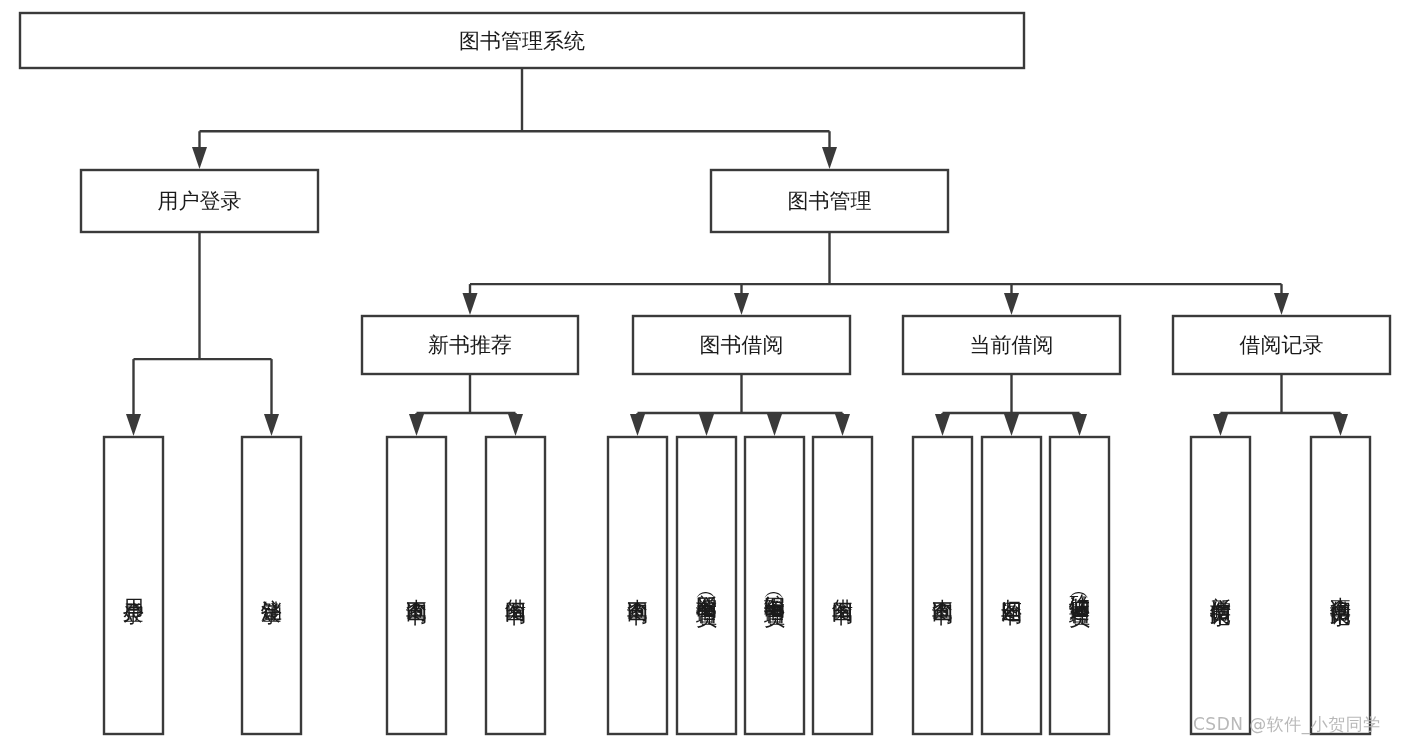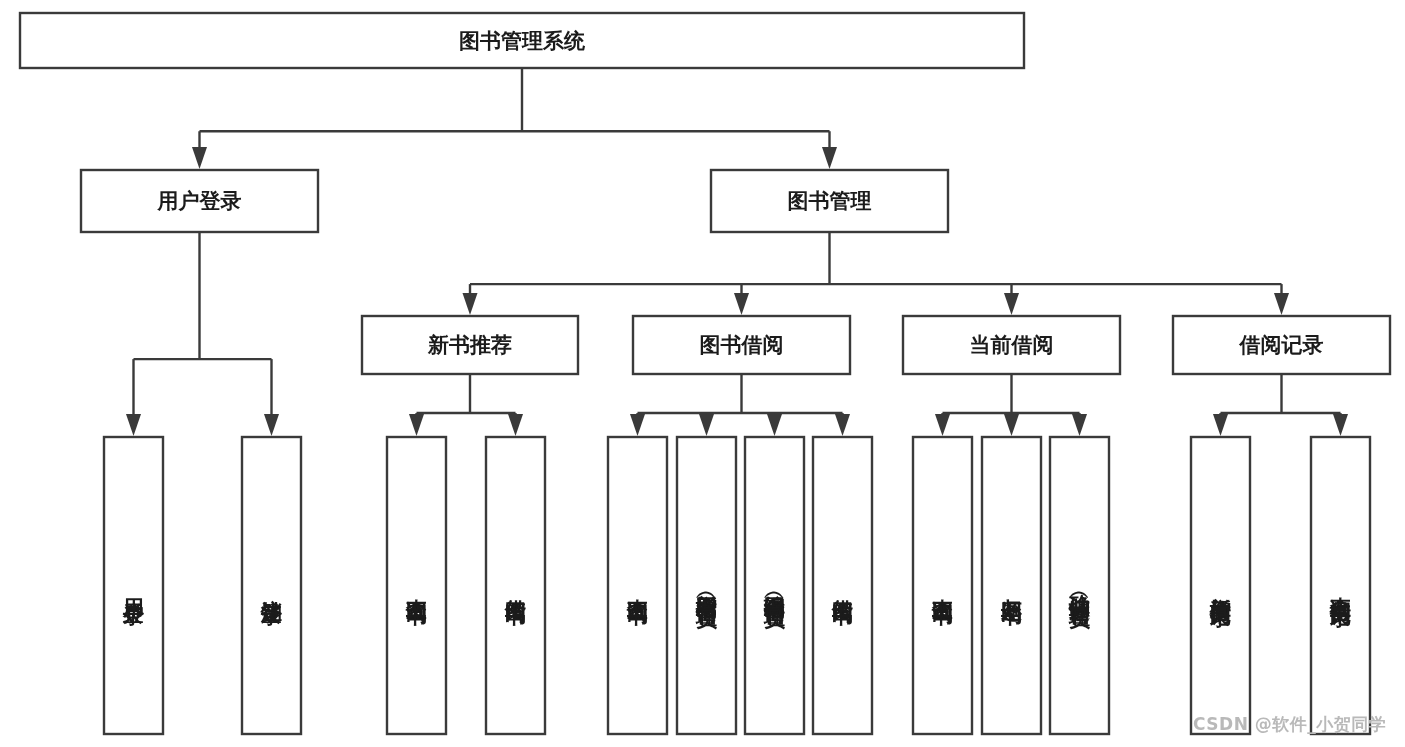--- a/index.html
+++ b/index.html
@@ -13,21 +13,20 @@
     height: 747px;
     overflow: hidden;
     font-family: "DejaVu Sans", "Liberation Sans", sans-serif;
     position: relative;
   }
   #diagram-root {
     position: relative;
     width: 1405px;
     height: 747px;
     background: #ffffff;
-    font-weight: bold;
   }
   svg#tree-svg {
     position: absolute;
     left: 0;
     top: 0;
     width: 1405px;
     height: 747px;
     display: block;
   }
   .node-box {

